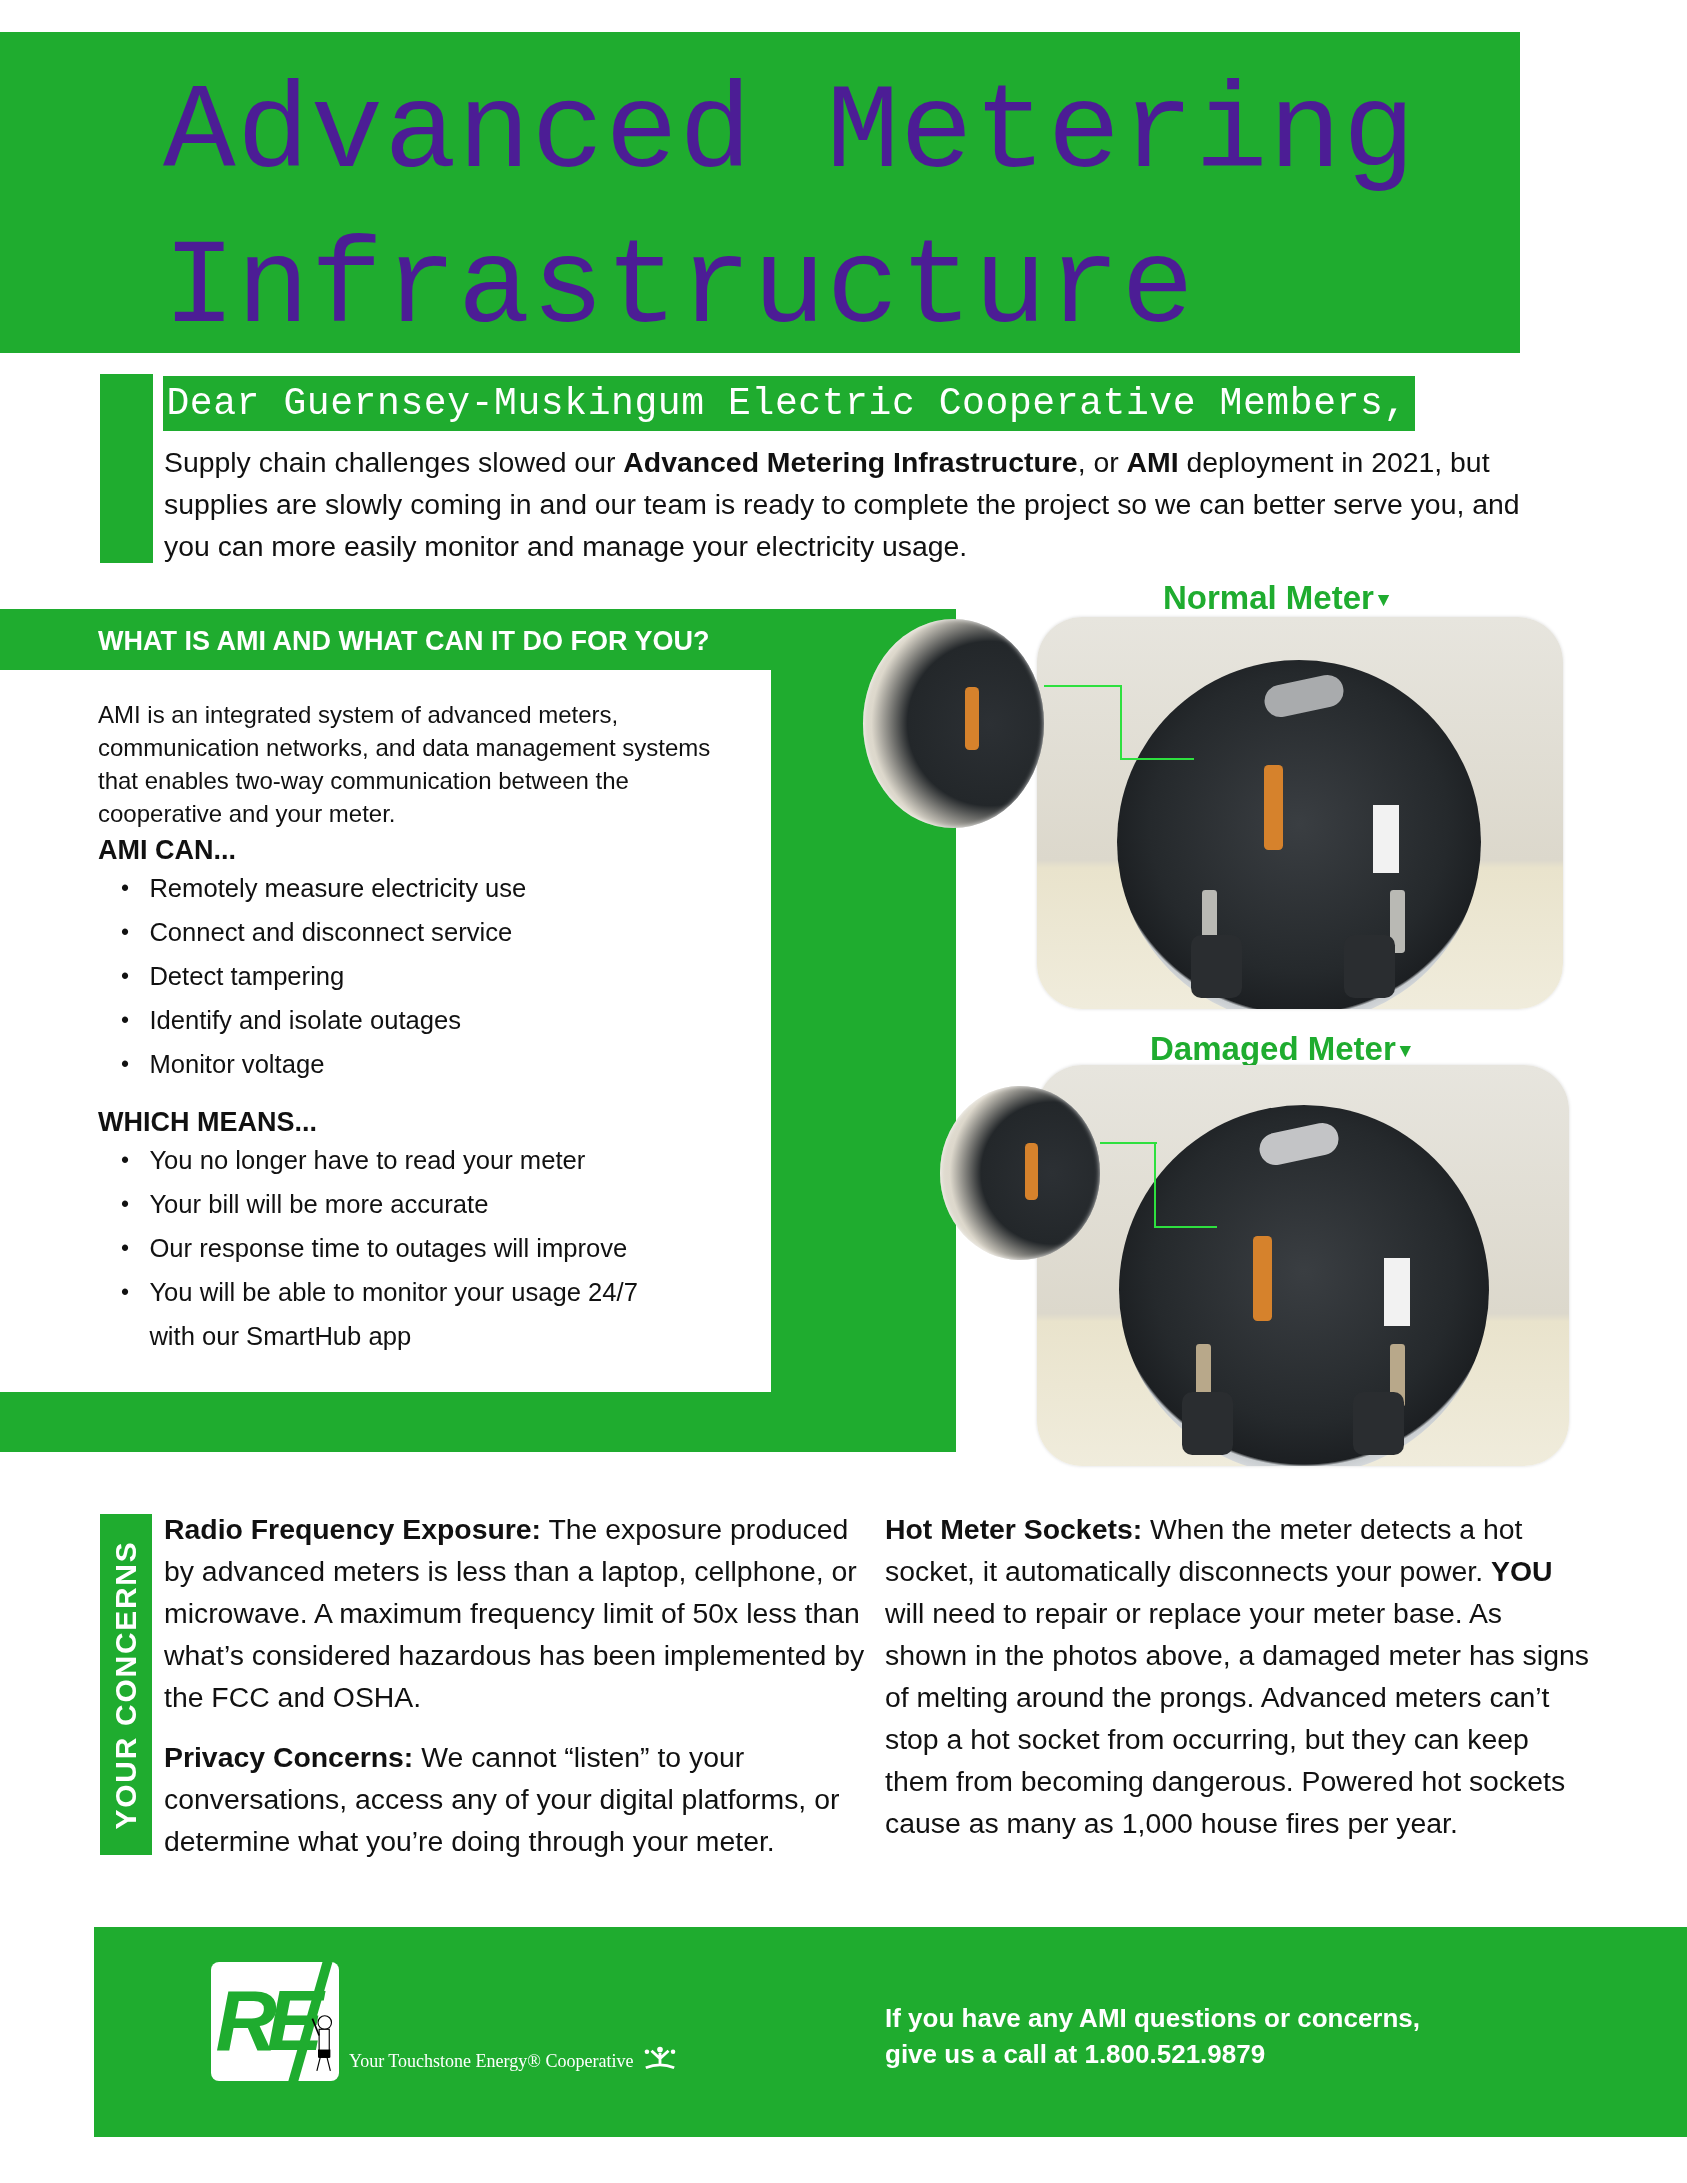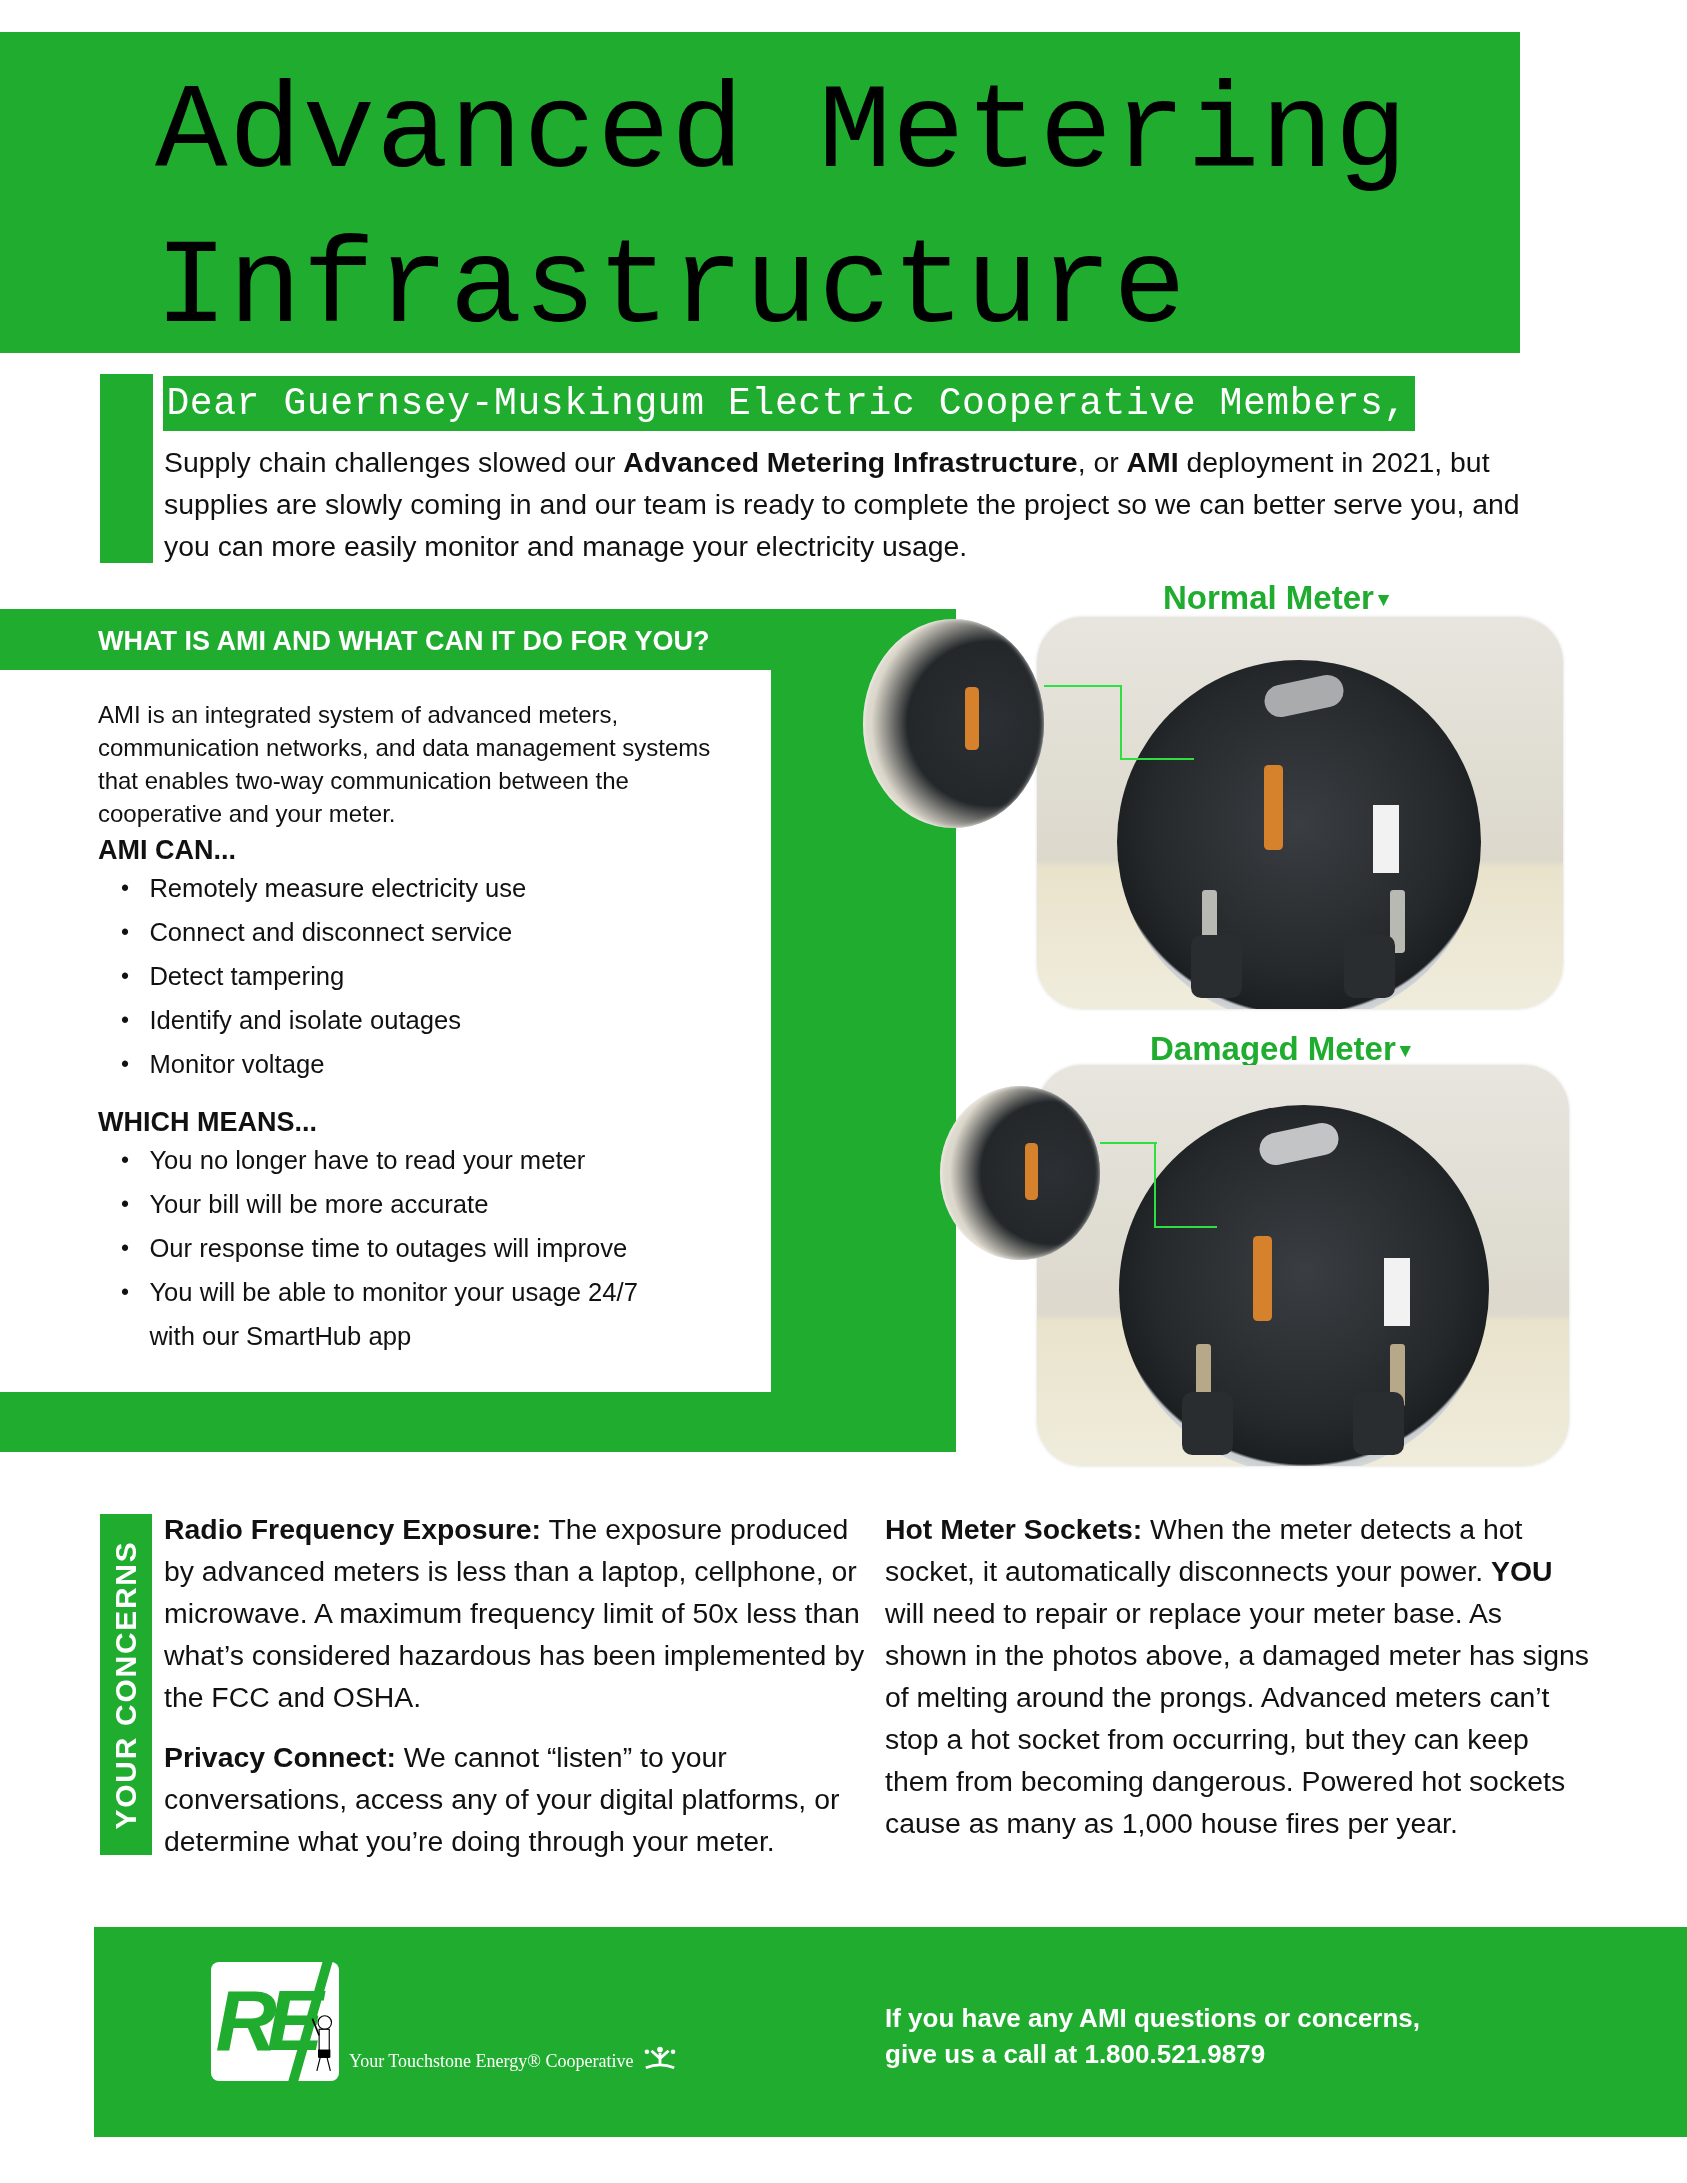--- a/index.html
+++ b/index.html
@@ -6,21 +6,21 @@
   body {
     width:1687px; height:2183px; position:relative; overflow:hidden;
     background:#ffffff; font-family:"Liberation Sans", sans-serif; color:#111;
   }
   .green { background:#1fac2f; }
   .abs { position:absolute; }
 
   
   #title-banner { left:0; top:32px; width:1520px; height:321px; }
   .title-line {
-    position:absolute; left:155px; color:#000000;
+    position:absolute; left:163px; color:#4c1d95;
     font-family:"Liberation Mono", "DejaVu Sans Mono", monospace;
     font-size:121px; line-height:121px; letter-spacing:1.1px; white-space:nowrap;
   }
   #title-line-1 { top:41px; }
   #title-line-2 { top:196px; }
 
   
   #greeting-stripe { left:100px; top:374px; width:53px; height:189px; }
   #greeting-bar { left:163px; top:376px; width:1252px; height:55px; }
   #greeting-text {
@@ -205,21 +205,21 @@
   <div class="meter-strap" style="left:85px;top:57px;width:12.5px;height:57px;"></div>
 </div>
 <div class="callout-line" style="left:1100px;top:1142px;width:57px;height:2.3px;"></div>
 <div class="callout-line" style="left:1154px;top:1142px;width:2.3px;height:85px;"></div>
 <div class="callout-line" style="left:1154px;top:1226px;width:63px;height:2.3px;"></div>
 
 <div id="concerns-bar" class="abs green">
   <div id="concerns-label">YOUR CONCERNS</div>
 </div>
 <div id="rf-text" class="concern-text"><b>Radio Frequency Exposure:</b><span> The exposure produced by advanced meters is less than a laptop, cellphone, or microwave. A maximum frequency limit of 50x less than what’s considered hazardous has been implemented by the FCC and OSHA.</span></div>
-<div id="privacy-text" class="concern-text"><b>Privacy Connect:</b><span> We cannot “listen” to your conversations, access any of your digital platforms, or determine what you’re doing through your meter.</span></div>
+<div id="privacy-text" class="concern-text"><b>Privacy Concerns:</b><span> We cannot “listen” to your conversations, access any of your digital platforms, or determine what you’re doing through your meter.</span></div>
 <div id="hot-text" class="concern-text"><b>Hot Meter Sockets:</b><span> When the meter detects a hot socket, it automatically disconnects your power. </span><b>YOU</b><span> will need to repair or replace your meter base. As shown in the photos above, a damaged meter has signs of melting around the prongs. Advanced meters can’t stop a hot socket from occurring, but they can keep them from becoming dangerous. Powered hot sockets cause as many as 1,000 house fires per year.</span></div>
 
 <div id="footer" class="abs green">
   <div id="logo-box">
     <div id="logo-letters">RE</div>
     <div id="logo-bolt"></div>
     <svg id="logo-mascot" viewBox="0 0 48 115">
       <circle cx="28" cy="22" r="12" fill="#fff" stroke="#000" stroke-width="2"></circle>
       <rect x="18" y="34" width="18" height="50" fill="#fff" stroke="#000" stroke-width="2"></rect>
       <line x1="18" y1="45" x2="6" y2="15" stroke="#000" stroke-width="3"></line>

